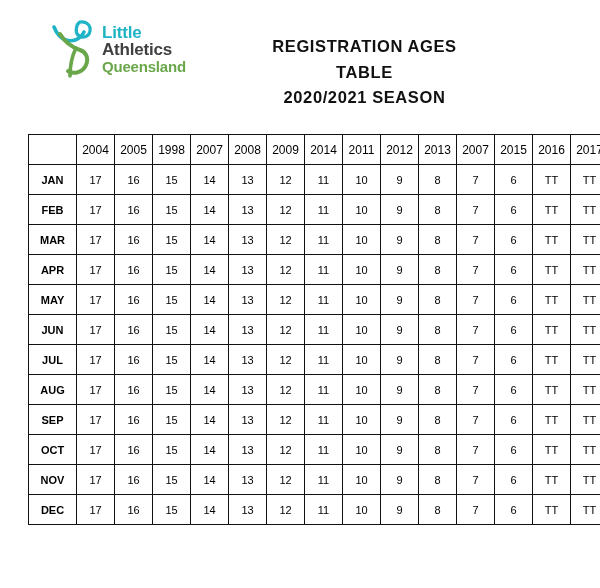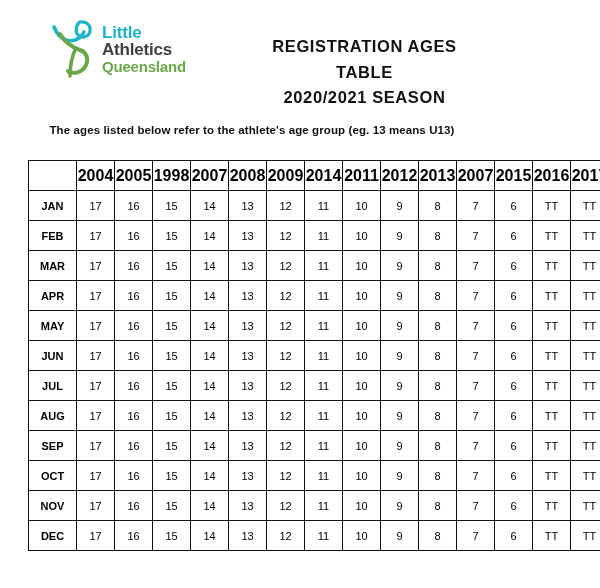--- a/index.html
+++ b/index.html
@@ -90,22 +90,22 @@
   }
   table.ages th, table.ages td {
     border: 1px solid #111111;
     text-align: center;
     vertical-align: middle;
     height: 29px;
     font-size: 11px;
     padding: 0;
   }
   table.ages thead th {
-    font-weight: bold;
-    font-size: 16px;
+    font-weight: normal;
+    font-size: 12px;
   }
   table.ages thead th.corner {
     border: 1px solid #111111;
   }
   col.monthcol { width: 48px; }
   col.yearcol { width: 38px; }
   td.month {
     font-weight: bold;
     font-size: 11.5px;
   }
@@ -134,21 +134,20 @@
         <span class="logo-line l3">Queensland</span>
       </div>
     </div>
 
     <div class="title-block">
       <div class="title-line">REGISTRATION AGES TABLE</div>
       <div class="title-line">2020/2021 SEASON</div>
     </div>
   </div>
 
-  <div class="subtitle">The ages listed below refer to the athlete's age group (eg. 13 means U13)</div>
 
   <div class="table-wrap">
     <table class="ages">
       <colgroup>
         <col class="monthcol">
         <col class="yearcol">
           <col class="yearcol">
           <col class="yearcol">
           <col class="yearcol">
         <col class="yearcol">

